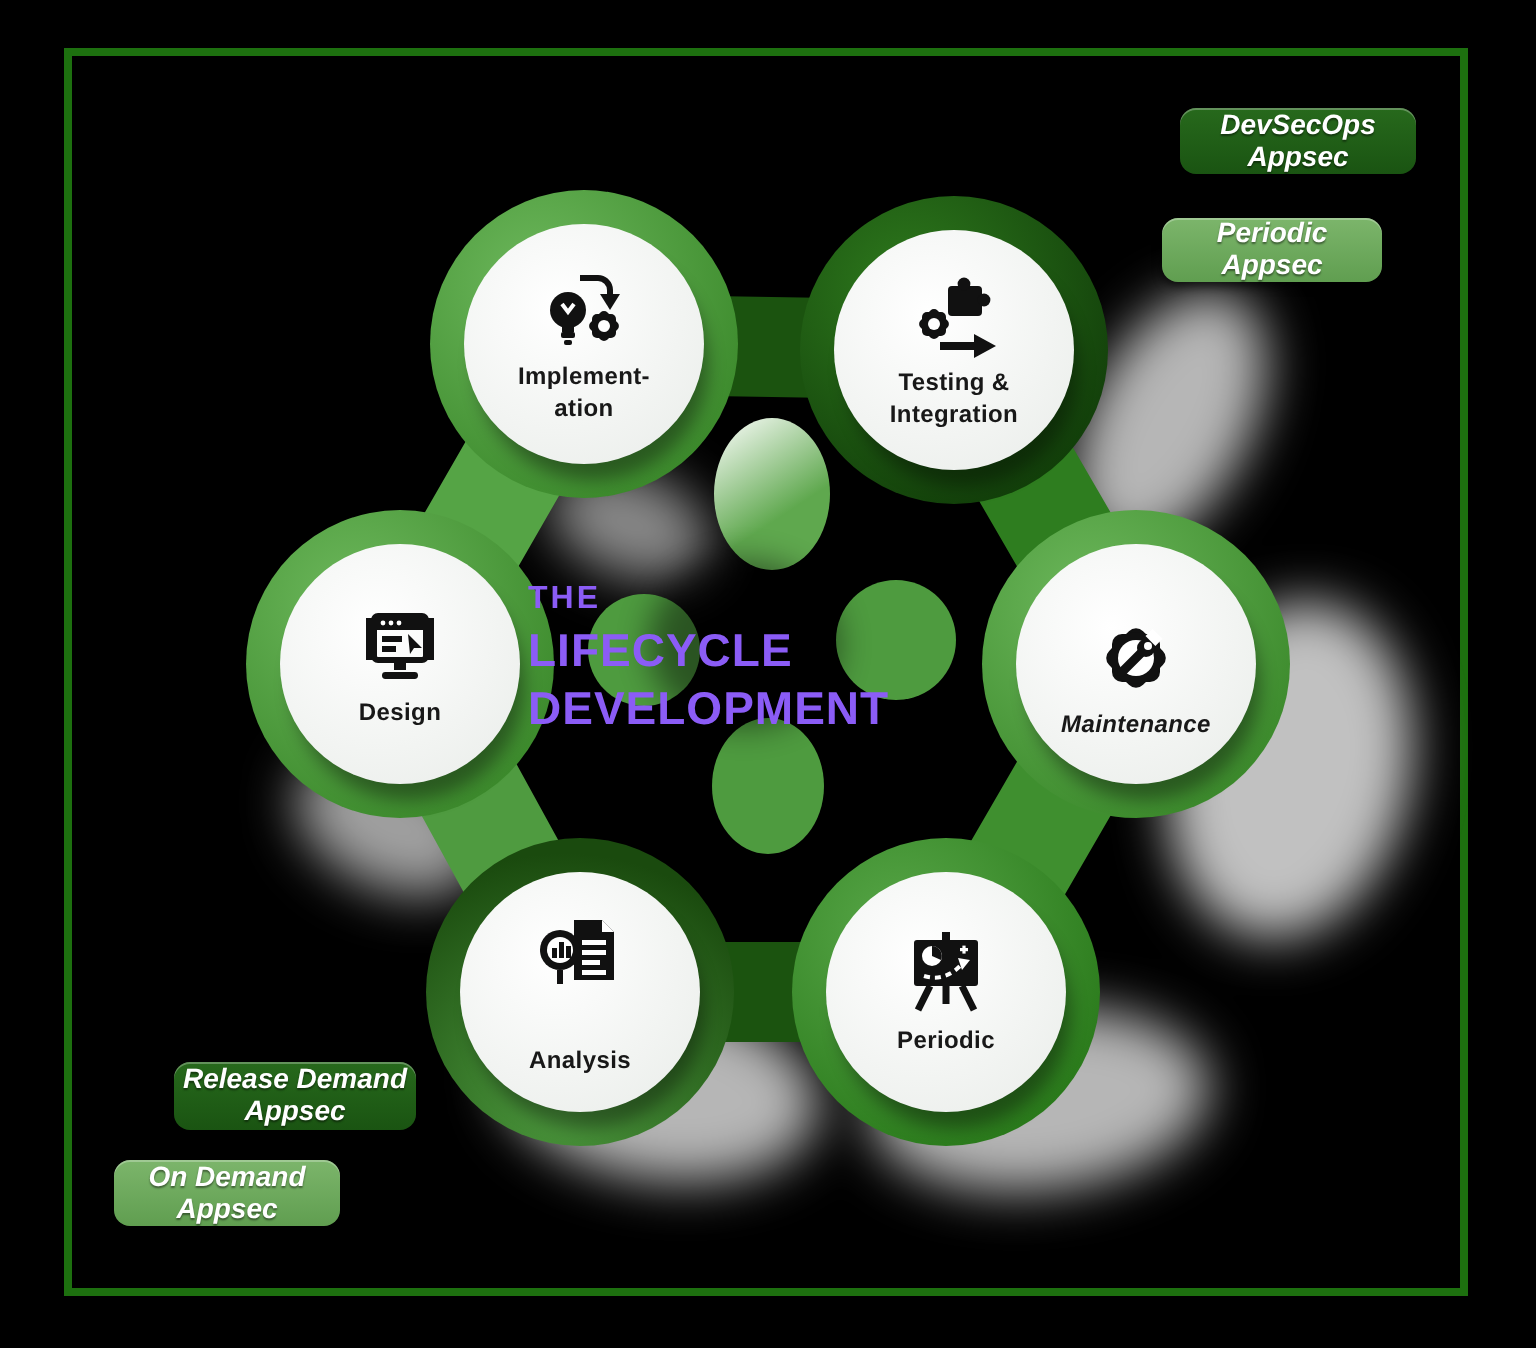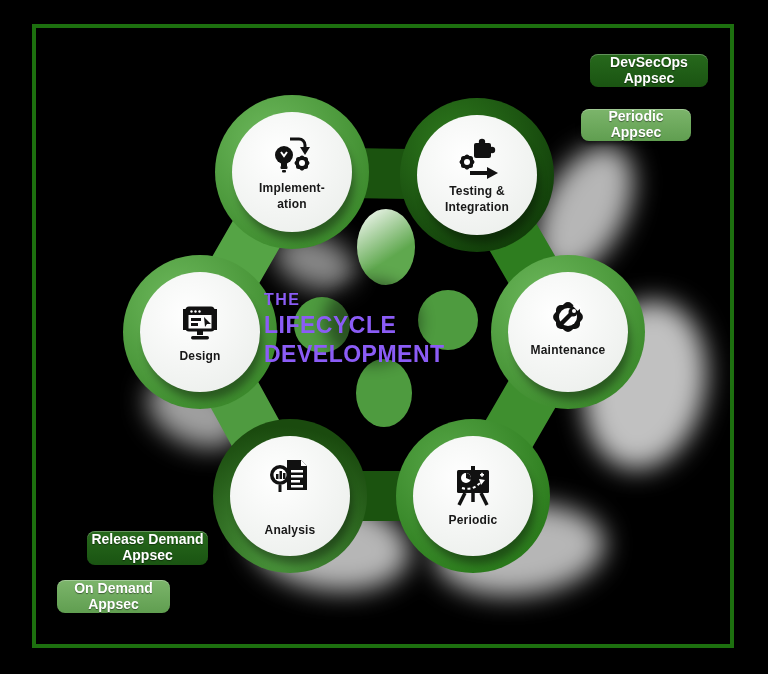--- a/index.html
+++ b/index.html
@@ -32,21 +32,21 @@
 
   .badge{
     position:absolute;border-radius:8px;color:#fff;font-weight:bold;
     font-size:14px;line-height:1.12;text-align:center;
     display:flex;flex-direction:column;justify-content:center;
     text-shadow:0 1px 1px rgba(0,0,0,.45);
     box-shadow:inset 0 1px 0 rgba(255,255,255,.28), 0 2px 5px rgba(0,0,0,.65);
   }
   .badge-dark{background:linear-gradient(180deg,#27691c,#1a5412);}
   .badge-light{background:linear-gradient(180deg,#7cb56b,#609e50);}
-  .badge span{display:block;}
+  .badge span{display:block;font-style:italic;}
 </style>
 </head>
 <body>
 
 <div class="frame"></div>
 
 <svg class="layer" width="768" height="674" viewBox="0 0 768 674">
   <defs>
     <radialGradient id="gLight" cx="35%" cy="30%" r="75%">
       <stop offset="0%" stop-color="#6db85c"></stop>
@@ -199,21 +199,21 @@
       <rect x="20" y="30" width="6" height="5" fill="#111"></rect>
       <rect x="14" y="36" width="18" height="3.5" rx="1.7" fill="#111"></rect>
     </svg>
   </div>
   <div class="node-label">
     <span>Design</span>
     <span></span>
   </div>
 </div>
 
-<div class="node" style="left:493px;top:268px;">
+<div class="node" style="left:493px;top:280px;font-style:italic;">
   <div class="node-icon">
     <svg width="46" height="46" viewBox="0 0 46 46">
       <rect x="11" y="11" width="24" height="24" rx="5" fill="#111"></rect>
       <rect x="11" y="11" width="24" height="24" rx="5" transform="rotate(45 23 23)" fill="#111"></rect>
       <circle cx="23" cy="23" r="13" fill="#111"></circle>
       <circle cx="23" cy="23" r="9" fill="#fff"></circle>
       <path d="M16 30 L26 20" stroke="#111" stroke-width="4.5" stroke-linecap="round"></path>
       <circle cx="28" cy="18" r="4.5" fill="#111"></circle>
       <circle cx="29" cy="17" r="2" fill="#fff"></circle>
       <rect x="29" y="10" width="7" height="5" transform="rotate(45 32 12)" fill="#fff"></rect>

